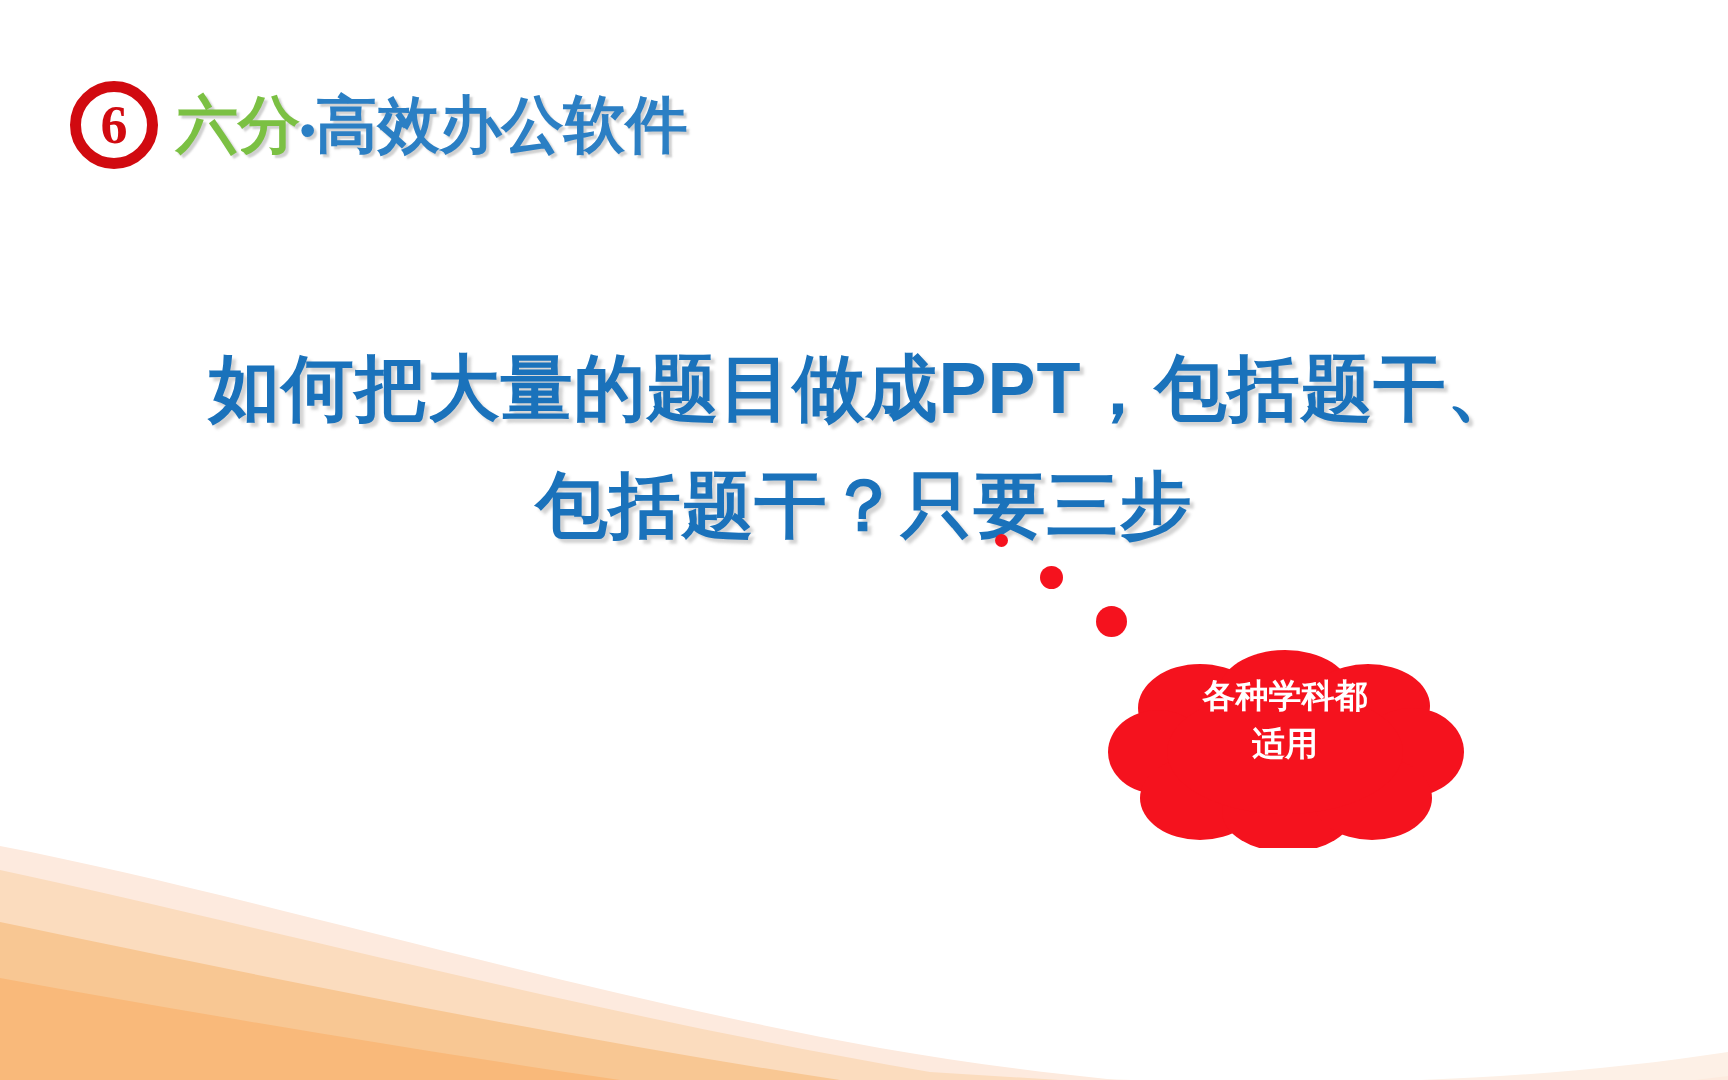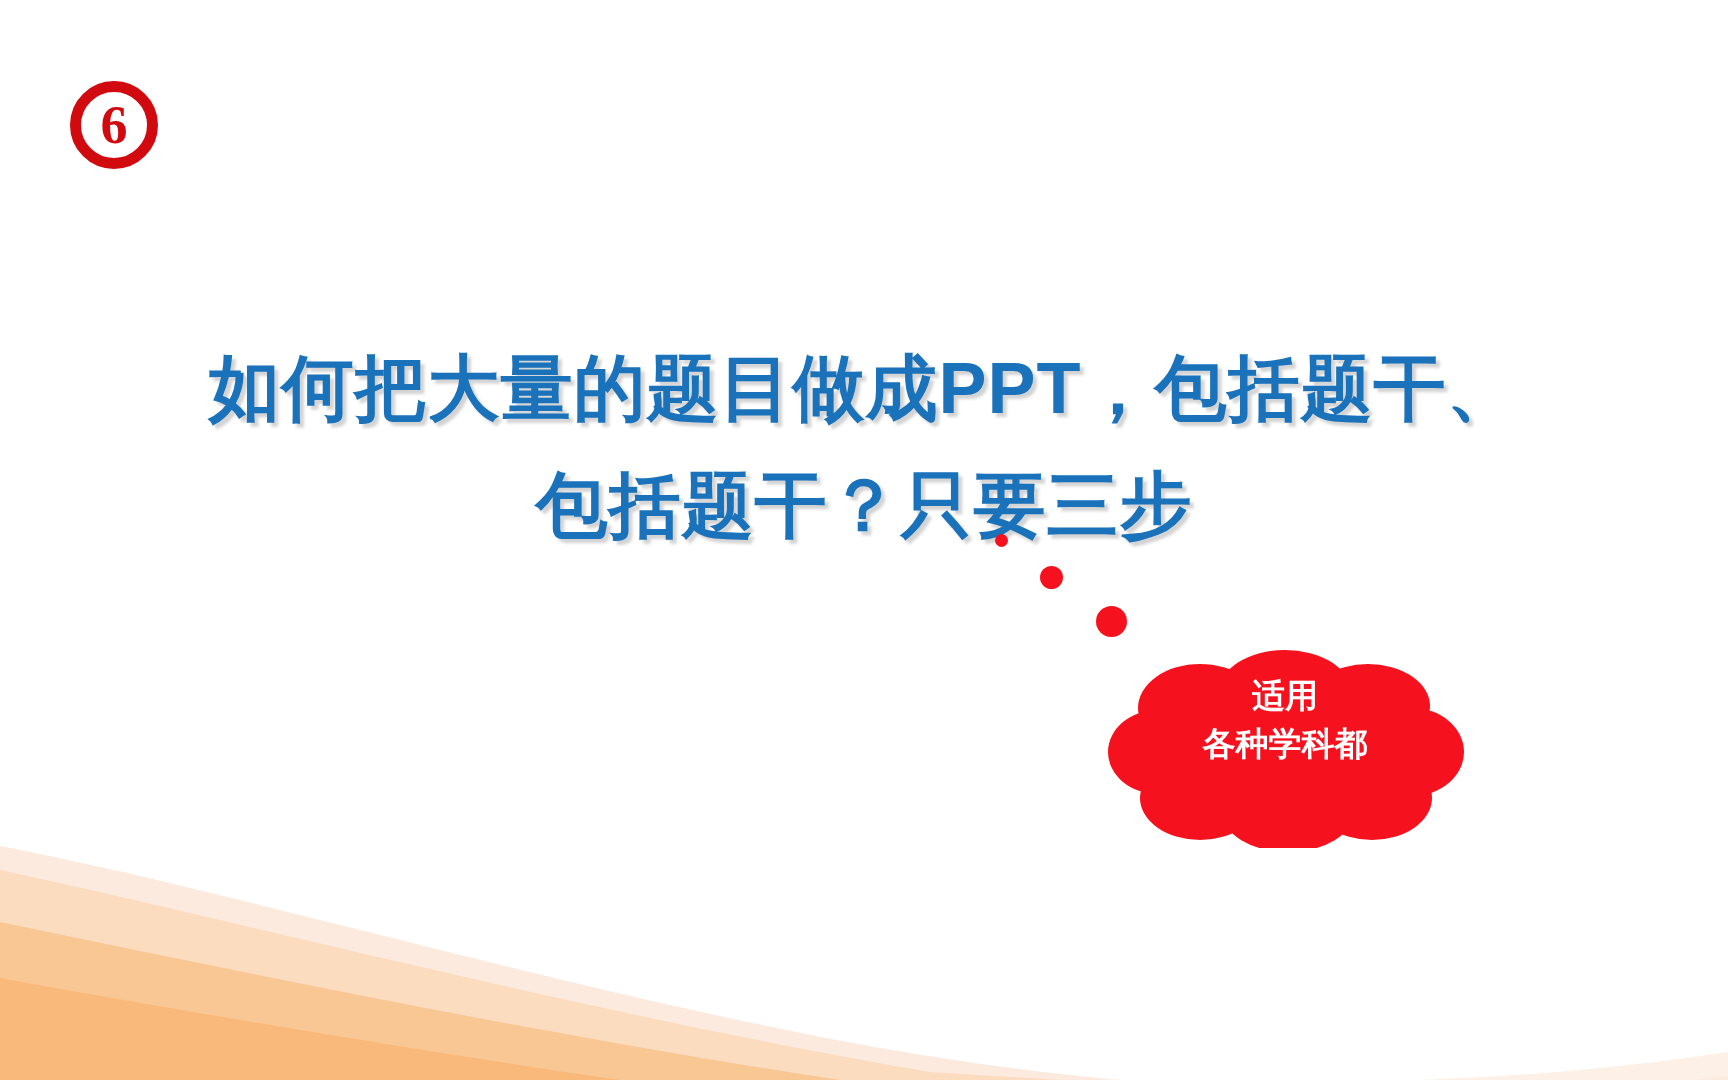--- a/index.html
+++ b/index.html
@@ -121,20 +121,23 @@
   <svg class="waves" viewBox="0 0 1728 420" preserveAspectRatio="none">
     <path d="M0,300 C300,330 640,392 1000,414 C1280,430 1520,424 1728,392 L1728,420 L0,420 Z" fill="#fdf0e6"></path>
     <path d="M0,186 C240,232 560,330 880,388 C1180,440 1480,448 1728,416 L1728,420 L0,420 Z" fill="#fdeade"></path>
     <path d="M0,210 C260,266 600,356 930,412 L1060,420 L0,420 Z" fill="#fbdcbe"></path>
     <path d="M0,262 C250,314 560,378 840,420 L0,420 Z" fill="#f8c793"></path>
     <path d="M0,318 C210,356 440,394 620,420 L0,420 Z" fill="#f9b97a"></path>
   </svg>
 
   <div class="brand">
     <div class="brand-badge">6</div>
+    <div class="brand-text">
+      <span class="brand-green">六分</span><span class="brand-dot">•</span><span class="brand-blue">高效办公软件</span>
+    </div>
   </div>
 
   <div class="title">
     <span class="title-line">如何把大量的题目做成PPT，包括题干、</span>
     <span class="title-line">包括题干？只要三步</span>
   </div>
 
   <div class="dot dot-1"></div>
   <div class="dot dot-2"></div>
   <div class="dot dot-3"></div>
@@ -147,17 +150,17 @@
       <ellipse cx="312" cy="104" rx="52" ry="44"></ellipse>
       <ellipse cx="58" cy="104" rx="50" ry="42"></ellipse>
       <ellipse cx="100" cy="150" rx="60" ry="42"></ellipse>
       <ellipse cx="188" cy="164" rx="66" ry="40"></ellipse>
       <ellipse cx="272" cy="150" rx="60" ry="42"></ellipse>
       <ellipse cx="185" cy="104" rx="118" ry="62"></ellipse>
     </g>
   </svg>
 
   <div class="cloud-text">
+    <span>各种学科都</span>
     <span>适用</span>
-    <span>各种学科都</span>
   </div>
 
 </div>
 
 </body></html>

